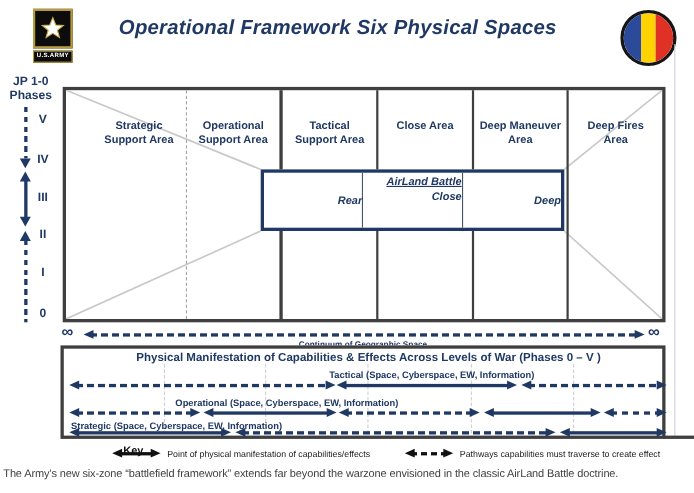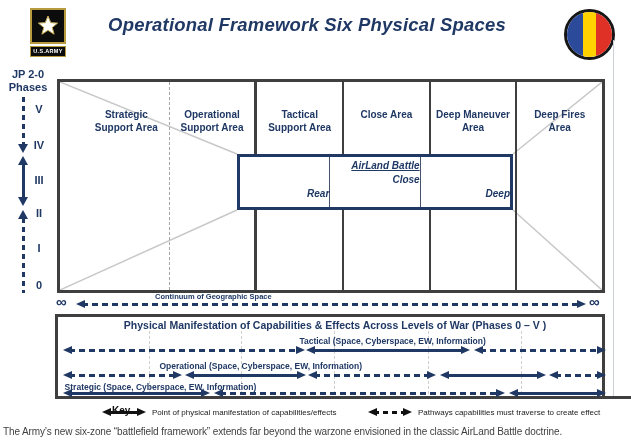--- a/index.html
+++ b/index.html
@@ -42,38 +42,38 @@
   .col{flex:1 1 0;box-sizing:border-box;padding-top:27px;text-align:center;
     font-size:10px;line-height:12.5px;font-weight:bold;color:var(--navy);white-space:pre-line;}
   .col.dash-r{border-right:1px dashed #A6A6A6;margin-left:24px;}
   .col.solid-r{border-right:2px solid var(--border-dark);}
   .col.thick-r{border-right:3px solid var(--border-dark);}
   .airland{left:177px;top:72px;width:276px;height:56px;box-sizing:border-box;
     border:3px solid var(--navy);background:#fff;display:flex;z-index:3;}
   .al-cell{flex:1 1 0;box-sizing:border-box;text-align:right;color:var(--navy);
     font-size:10px;font-weight:bold;font-style:italic;}
   .al-cell.div-r{border-right:1px solid #44546A;}
-  .al-side{padding-top:31px;}
+  .al-side{padding-top:20px;}
   .al-title{margin-top:3px;text-decoration:underline;}
   .al-close{margin-top:3px;}
   
   .ha{position:absolute;height:9px;}
   .ha .sh{position:absolute;left:6px;right:6px;top:3.25px;height:2.5px;}
   .ha.solid .sh{background:var(--navy);height:3px;top:3px;}
   .ha.dash .sh{background:repeating-linear-gradient(90deg,var(--navy) 0 6px,transparent 6px 10px);}
   .ha .al,.ha .ar{position:absolute;top:0;width:0;height:0;
     border-top:4.5px solid transparent;border-bottom:4.5px solid transparent;}
   .ha .al{left:0;border-right:9px solid var(--navy);}
   .ha .ar{right:0;border-left:9px solid var(--navy);}
   .ha.black .sh{background:var(--black);}
   .ha.black.dash .sh{background:repeating-linear-gradient(90deg,var(--black) 0 5px,transparent 5px 9px);}
   .ha.black .al{border-right-color:var(--black);}
   .ha.black .ar{border-left-color:var(--black);}
   
-  .cont-lbl{left:155px;top:292px;width:350px;
+  .cont-lbl{left:155px;top:308px;width:350px;text-align:center;
     font-size:7.5px;font-weight:bold;color:var(--navy);}
   .inf{font-size:15px;font-weight:bold;color:var(--navy);line-height:12px;}
   
   .levels-box{left:55px;top:314px;width:550px;height:85px;box-sizing:border-box;
     border:3px solid var(--border-dark);background:#fff;}
   .lv-inner{position:relative;width:100%;height:100%;padding-left:10px;}
   .lv-title{position:absolute;top:2px;left:0;width:100%;text-align:center;
     font-size:10.5px;font-weight:bold;color:var(--navy);}
   .lv-guide{position:absolute;top:14px;bottom:2px;width:0;border-left:1px dashed #CFCFCF;}
   .lv-lbl{position:absolute;transform:translateX(-50%);white-space:nowrap;
@@ -100,21 +100,21 @@
   </div>
 
   <div class="abs page-title">Operational Framework Six Physical Spaces</div>
 
   <div class="abs emblem">
     <div class="s1"></div>
     <div class="s2"></div>
     <div class="s3"></div>
   </div>
 
-  <div class="abs axis-lbl" style="top:68px">JP 2-0</div>
+  <div class="abs axis-lbl" style="top:68px">JP 1-0</div>
   <div class="abs axis-lbl" style="top:81px">Phases</div>
 
   <div class="abs vdash" style="top:97px;height:47px"></div>
   <div class="abs vhead down" style="top:144px"></div>
   <div class="abs vhead up" style="top:156px"></div>
   <div class="abs vsolid" style="top:164px;height:34px"></div>
   <div class="abs vhead down" style="top:197px"></div>
   <div class="abs vhead up" style="top:210px"></div>
   <div class="abs vdash" style="top:218px;height:75px"></div>
 

